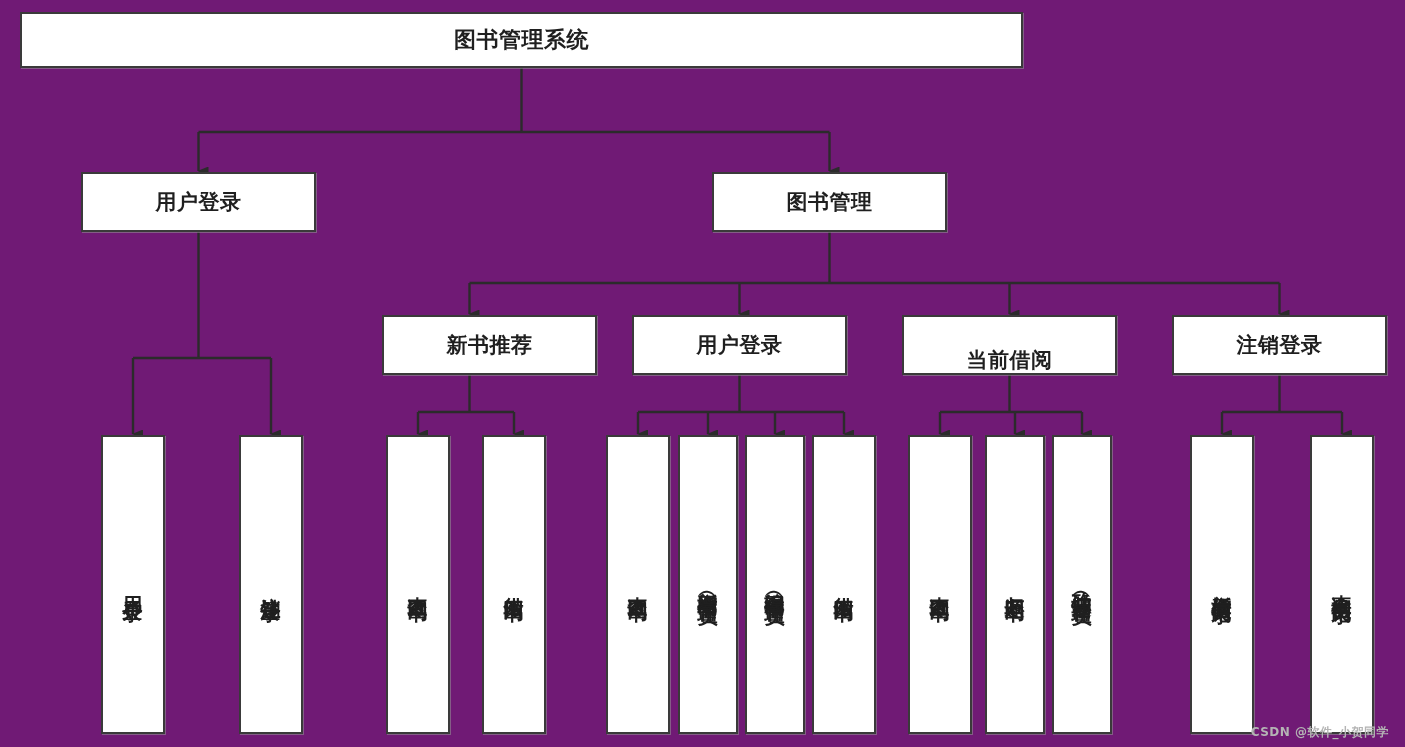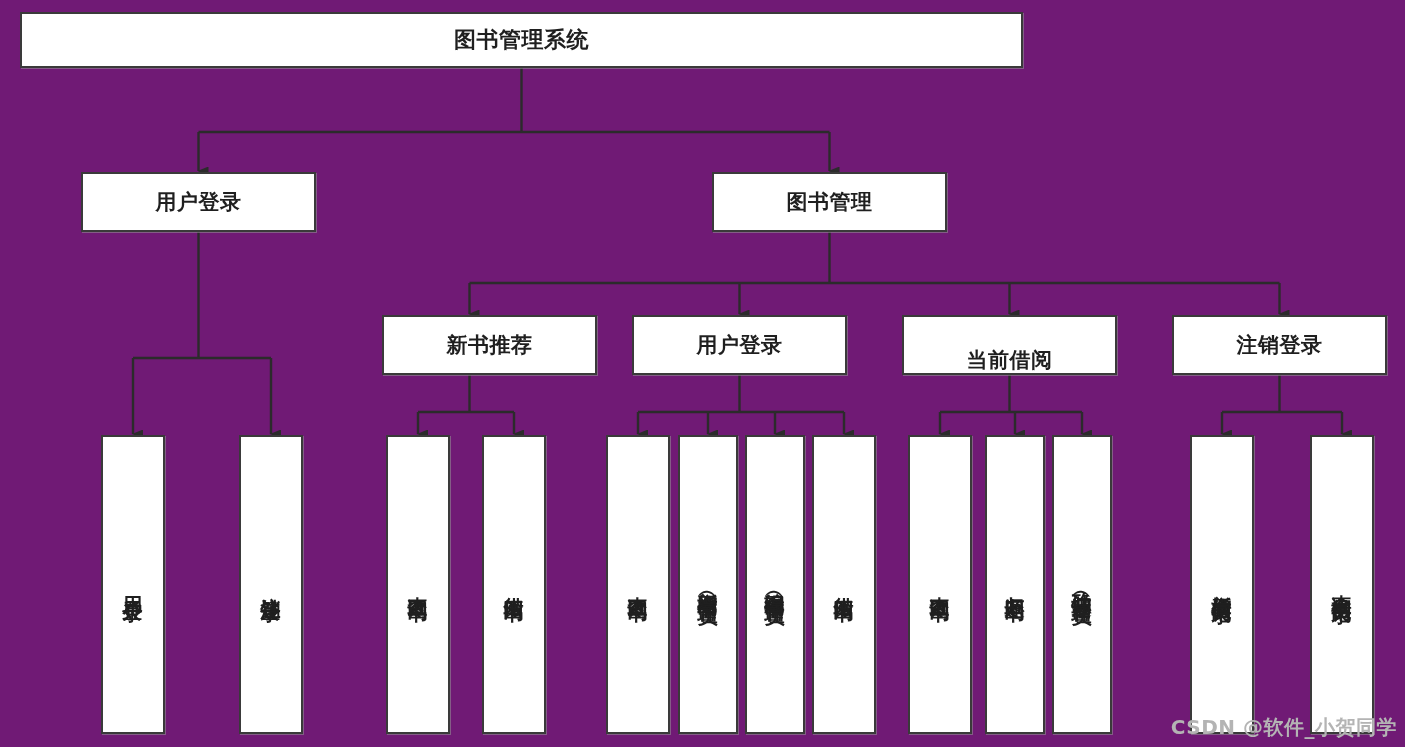--- a/index.html
+++ b/index.html
@@ -51,23 +51,23 @@
     text-orientation: upright;
     font-size: 20px;
     letter-spacing: 2px;
     line-height: 1;
     white-space: normal;
     max-height: 100%;
   }
   .node.root .node-label { font-size: 22px; }
   #watermark {
     position: absolute;
-    right: 8px;
+    right: 16px;
     bottom: 6px;
-    font-size: 20px;
+    font-size: 12px;
     color: #b4b4b4;
     letter-spacing: 0.5px;
     white-space: nowrap;
     user-select: none;
   }
 </style>
 </head>
 <body>
 
 <div id="diagram-canvas">

